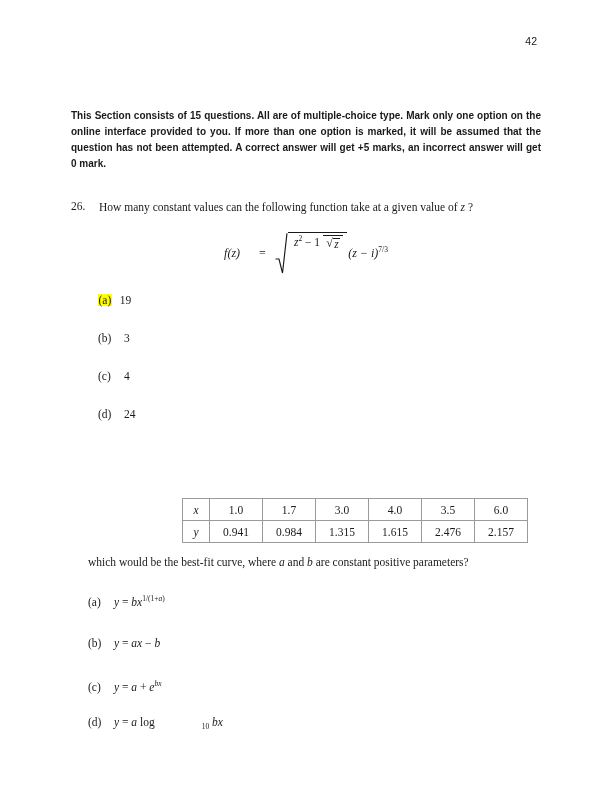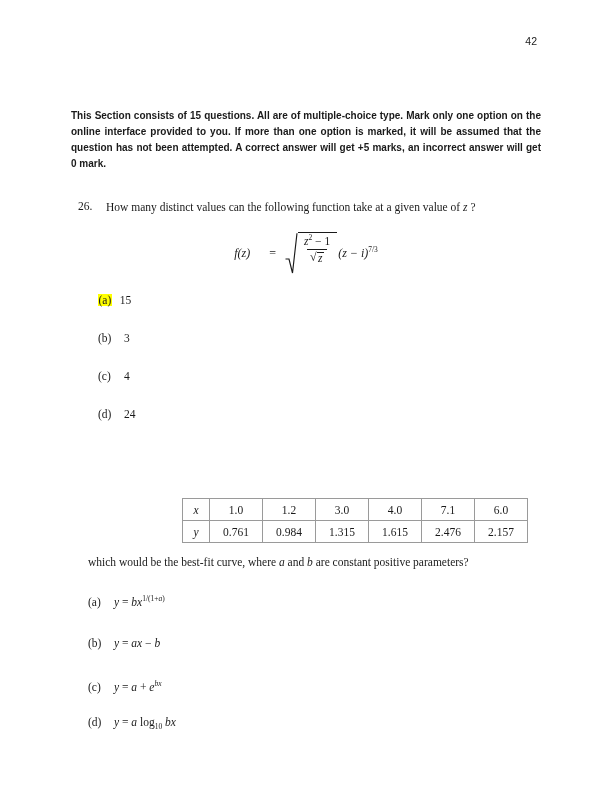--- a/index.html
+++ b/index.html
@@ -58,21 +58,21 @@
     font-family: "Liberation Sans", sans-serif;
     font-weight: bold;
     font-size: 10px;
     line-height: 16px;
     text-align: justify;
   }
 
   
   .question {
     position: absolute;
-    left: 78px;
+    left: 71px;
     width: 480px;
   }
   .q-row {
     display: flex;
     align-items: flex-start;
   }
   .q-num {
     width: 28px;
     flex: 0 0 28px;
     font-size: 11.5px;
@@ -114,21 +114,20 @@
     flex: 0 0 13px;
   }
   .radical-sign svg { display: block; }
   .radical-body {
     border-top: 1.1px solid #1a1a1a;
     padding: 1px 4px 0 3px;
   }
 
   .frac {
     display: inline-flex;
-    flex-direction: column;
     align-items: center;
     vertical-align: middle;
     line-height: 1.15;
   }
   .frac .num {
     padding: 0 3px 1px 3px;
     font-size: 11.5px;
   }
   .frac .den {
     border-top: 1.1px solid #1a1a1a;
@@ -155,20 +154,21 @@
 
   .sup {
     font-size: 7.5px;
     vertical-align: super;
     font-style: normal;
   }
   .sub {
     font-size: 7.5px;
     vertical-align: sub;
     font-style: normal;
+    padding-left: 47px;
   }
   .tail { margin-left: 1px; }
 
   
   .option {
     position: absolute;
     display: flex;
     align-items: baseline;
     font-size: 11.5px;
   }
@@ -225,21 +225,21 @@
 
   <div class="page-number">42</div>
 
 
   <div class="instructions">This Section consists of 15 questions. All are of multiple-choice type. Mark only one option on the online interface provided to you. If more than one option is marked, it will be assumed that the question has not been attempted. A correct answer will get +5 marks, an incorrect answer will get 0 mark.</div>
 
   <div class="question" style="top:200px;">
     <div class="q-row">
       <div class="q-num">26.</div>
       <div class="q-text">
-        <span>How many distinct values can the following function take at a given value of</span><span class="math">&nbsp;<span>z</span></span>&nbsp;<span>?</span>
+        <span>How many constant values can the following function take at a given value of</span><span class="math">&nbsp;<span>z</span></span>&nbsp;<span>?</span>
       </div>
     </div>
   </div>
 
   <div class="formula-block" style="top:232px;">
     <span class="formula-inner">
       <span class="fn-label">f(z)</span>
       <span class="eq-sign">=</span>
 
       <span class="radical">
@@ -260,21 +260,21 @@
           </span>
         </span>
       </span>
 
       <span class="tail"><span class="math">(z − i)</span><span class="sup">7/3</span></span>
     </span>
   </div>
 
   <div class="option" style="top:294px; left:98px;">
     <span class="opt-letter highlighted">(a)</span>
-    <span class="opt-value">15</span>
+    <span class="opt-value">19</span>
   </div>
   <div class="option" style="top:332px; left:98px;">
     <span class="opt-letter">(b)</span>
     <span class="opt-value">3</span>
   </div>
   <div class="option" style="top:370px; left:98px;">
     <span class="opt-letter">(c)</span>
     <span class="opt-value">4</span>
   </div>
   <div class="option" style="top:408px; left:98px;">
@@ -282,29 +282,29 @@
     <span class="opt-value">24</span>
   </div>
 
 
   <div class="data-table-wrap">
     <table class="data-table">
       <tbody>
           <tr>
         <td class="row-head">x</td>
         <td class="val">1.0</td>
-        <td class="val">1.2</td>
+        <td class="val">1.7</td>
         <td class="val">3.0</td>
         <td class="val">4.0</td>
-        <td class="val">7.1</td>
+        <td class="val">3.5</td>
         <td class="val">6.0</td>
       </tr>
       <tr>
         <td class="row-head">y</td>
-        <td class="val">0.761</td>
+        <td class="val">0.941</td>
         <td class="val">0.984</td>
         <td class="val">1.315</td>
         <td class="val">1.615</td>
         <td class="val">2.476</td>
         <td class="val">2.157</td>
       </tr>
     </tbody>
       </table>
   </div>
 

